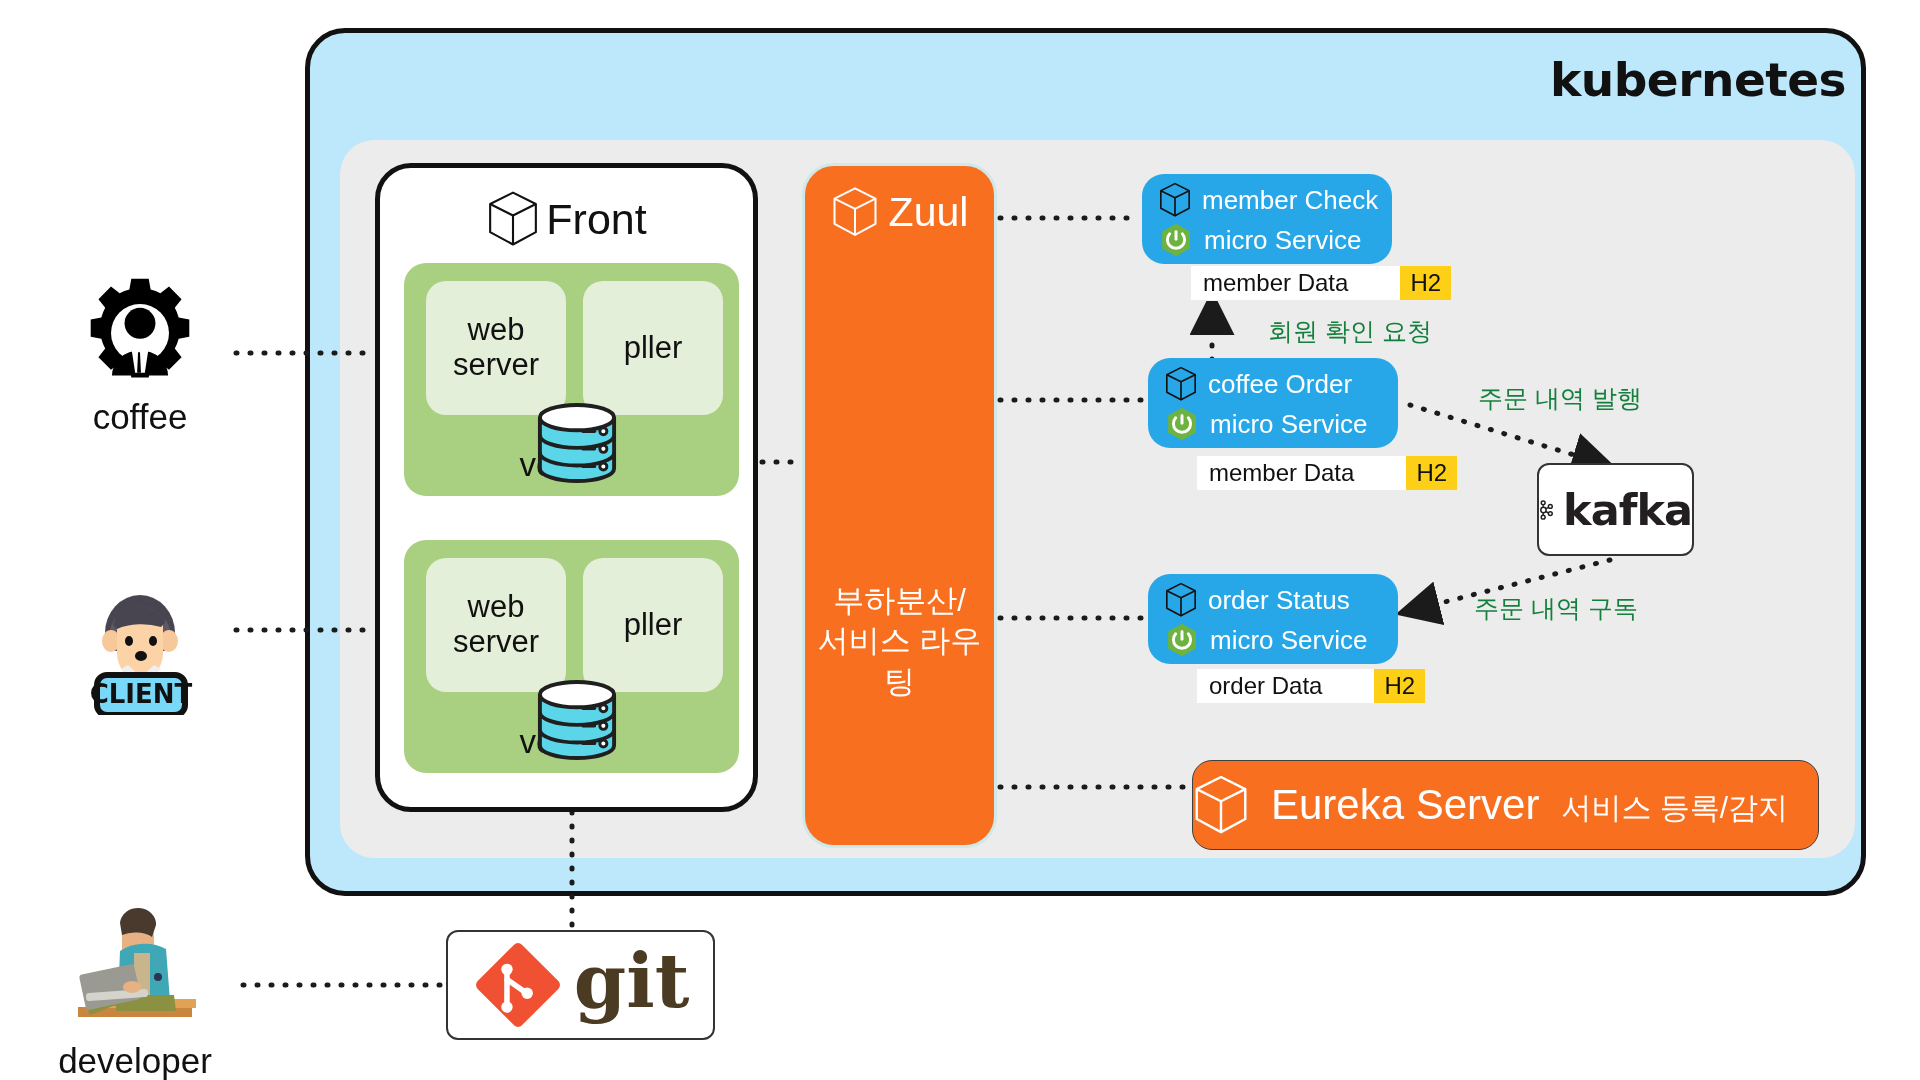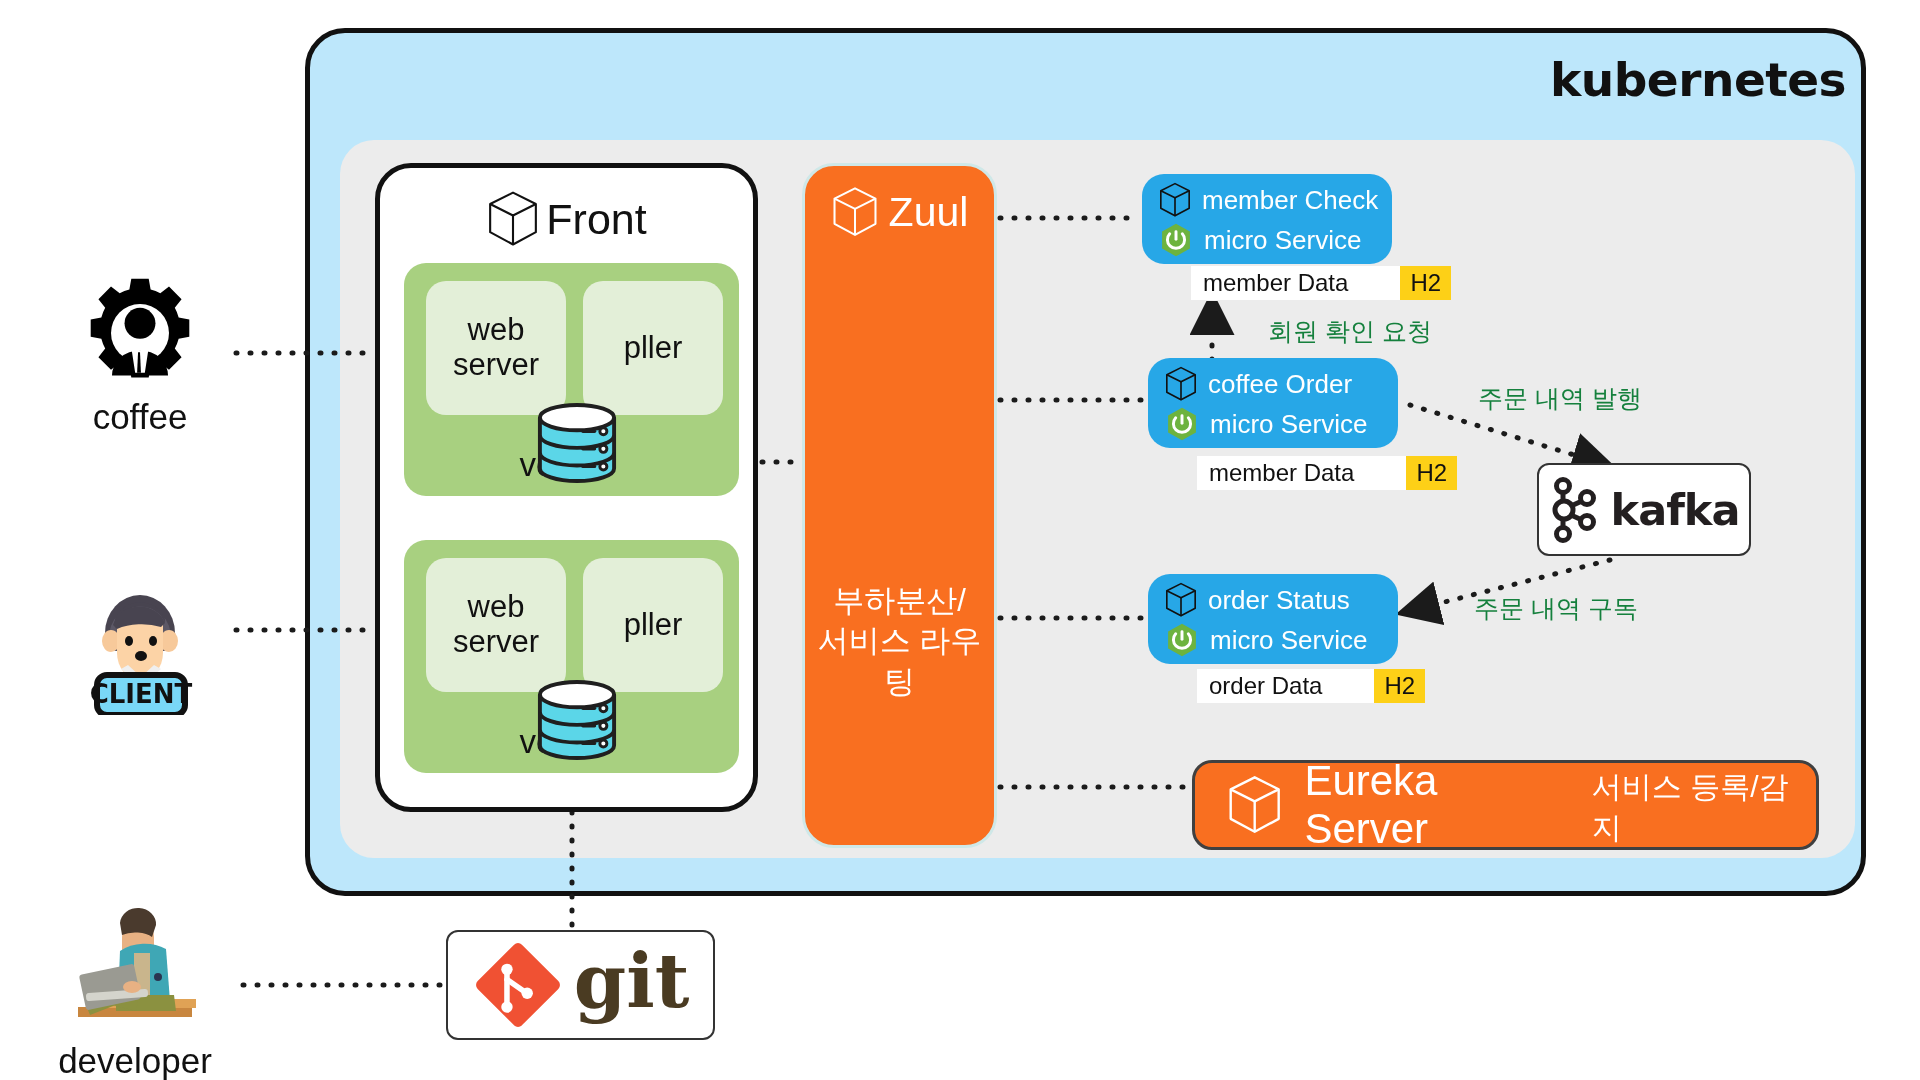--- a/index.html
+++ b/index.html
@@ -93,31 +93,31 @@
     display:flex; align-items:center; justify-content:center;
     padding:0 12px; font-size:24px; color:#111; background:#fff;
   }
   .datachip .db{
     display:flex; align-items:center; justify-content:center;
     padding:0 10px; font-size:24px; color:#111; background:#fdd017; font-weight:400;margin-left:40px;
   }
 
   
   .kafka{
-    position:absolute; left:1537px; top:463px; width:214px; height:93px;
+    position:absolute; left:1537px; top:463px; width:157px; height:93px;
     background:#fff; border:2px solid #333; border-radius:12px;
     display:flex; align-items:center; justify-content:center; gap:8px;
   }
   .kafka .word{ font-size:43px; font-weight:700; color:#231f20; font-family:"DejaVu Sans", sans-serif; letter-spacing:-1px;}
 
   
   .eureka{
     position:absolute; left:1192px; top:760px; width:627px; height:90px;
-    background:#f96f20; border:3px solid #404040; border-radius:20px;
-    display:flex; align-items:center; padding-left:32px; gap:22px;
+    background:#f96f20; border:1px solid #404040; border-radius:20px;
+    display:flex; align-items:center; gap:22px;
   }
   .eureka .name{ font-size:42px; color:#fff; }
   .eureka .desc{ font-size:30px; color:#fff; position:relative; top:3px; }
 
   
   .gitbox{
     position:absolute; left:446px; top:930px; width:269px; height:110px;
     background:#fff; border:2px solid #333; border-radius:12px;
     display:flex; align-items:center; justify-content:center; gap:10px;
   }

